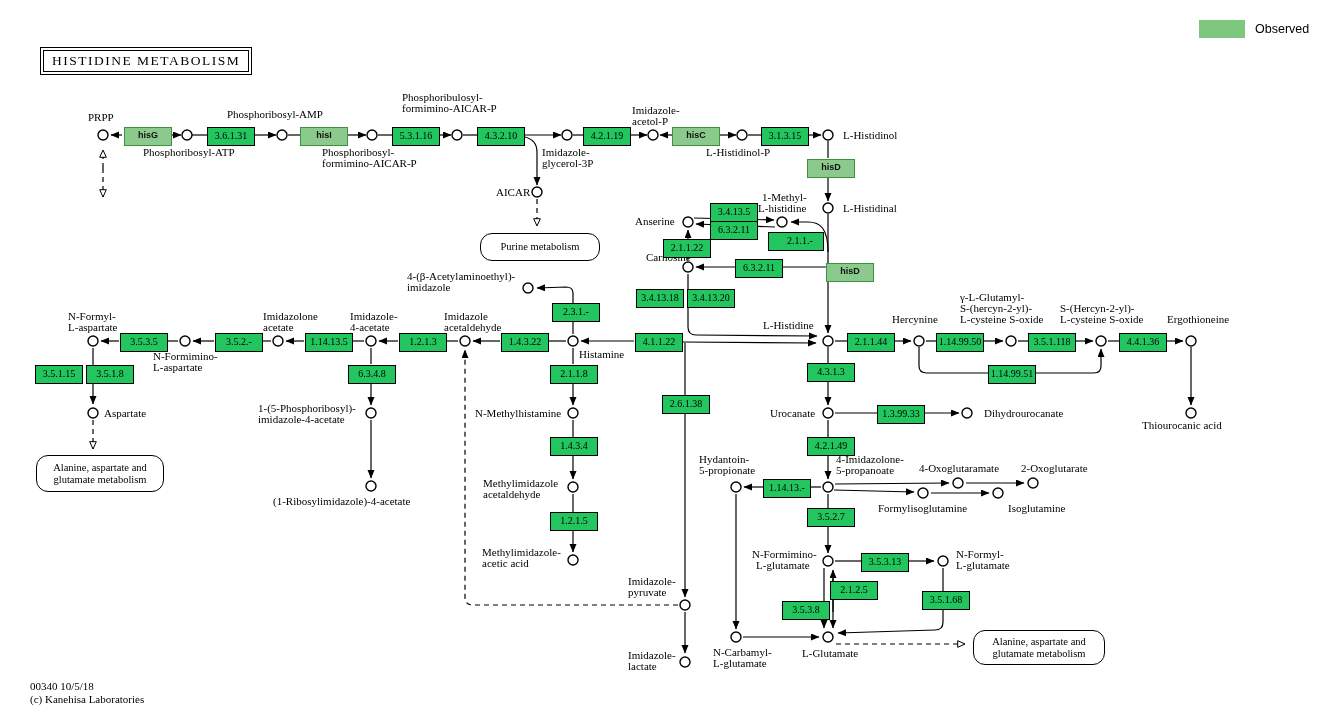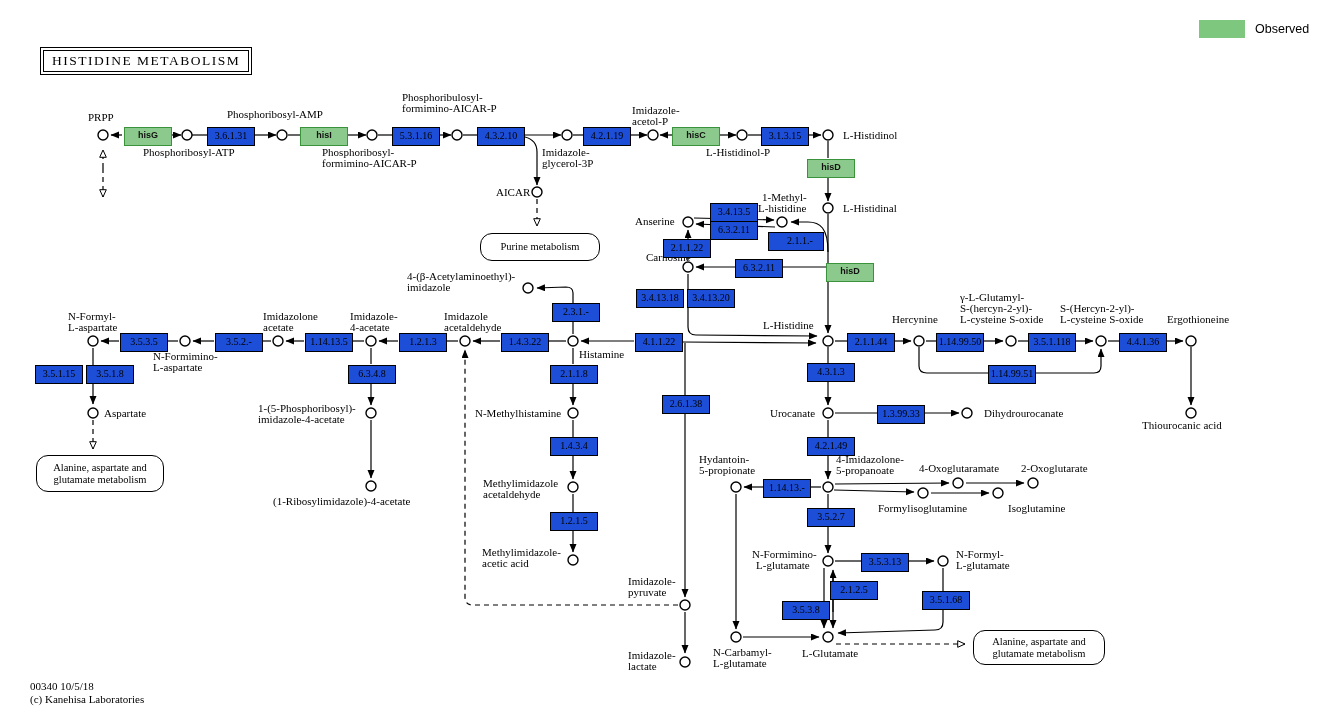--- a/index.html
+++ b/index.html
@@ -1,19 +1,19 @@
 <!DOCTYPE html>
 <html><head>
 <meta charset="utf-8">
 <style>
   html,body{margin:0;padding:0;background:#fff;}
   #map{position:relative;width:1338px;height:713px;background:#fff;overflow:hidden;
        font-family:"Liberation Serif", serif;}
   #edge-layer{position:absolute;left:0;top:0;z-index:1;}
-  .ec{position:absolute;z-index:3;background:#1d4ed8;border:1px solid #000;
+  .ec{position:absolute;z-index:3;background:#22c55e;border:1px solid #000;
       font-size:10px;line-height:15px;text-align:center;white-space:nowrap;
       font-family:"Liberation Serif", serif;color:#000;}
   .gene{position:absolute;z-index:3;background:#8cc98c;border:1px solid #3a933a;
       font-size:9px;line-height:15px;text-align:center;white-space:nowrap;
       font-family:"Liberation Sans", sans-serif;font-weight:600;color:#111;}
   .lbl{position:absolute;z-index:2;font-size:11px;line-height:11px;white-space:nowrap;color:#000;}
   .pbox{position:absolute;z-index:3;background:#fff;border:1px solid #000;border-radius:12px;
       display:flex;flex-direction:column;justify-content:center;align-items:center;
       font-size:10.5px;line-height:12px;text-align:center;white-space:nowrap;color:#000;}
   #title-box{position:absolute;left:40px;top:47px;z-index:4;border:1.6px solid #000;padding:2px;}

